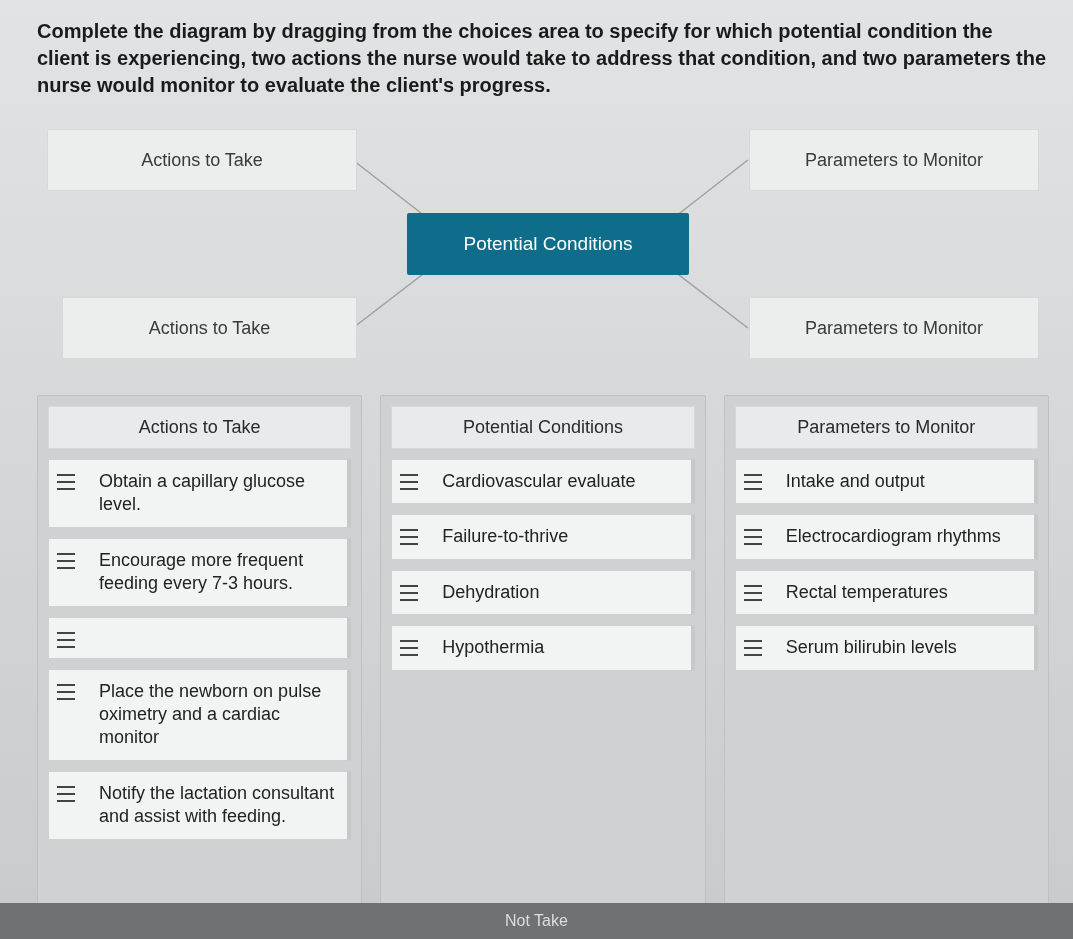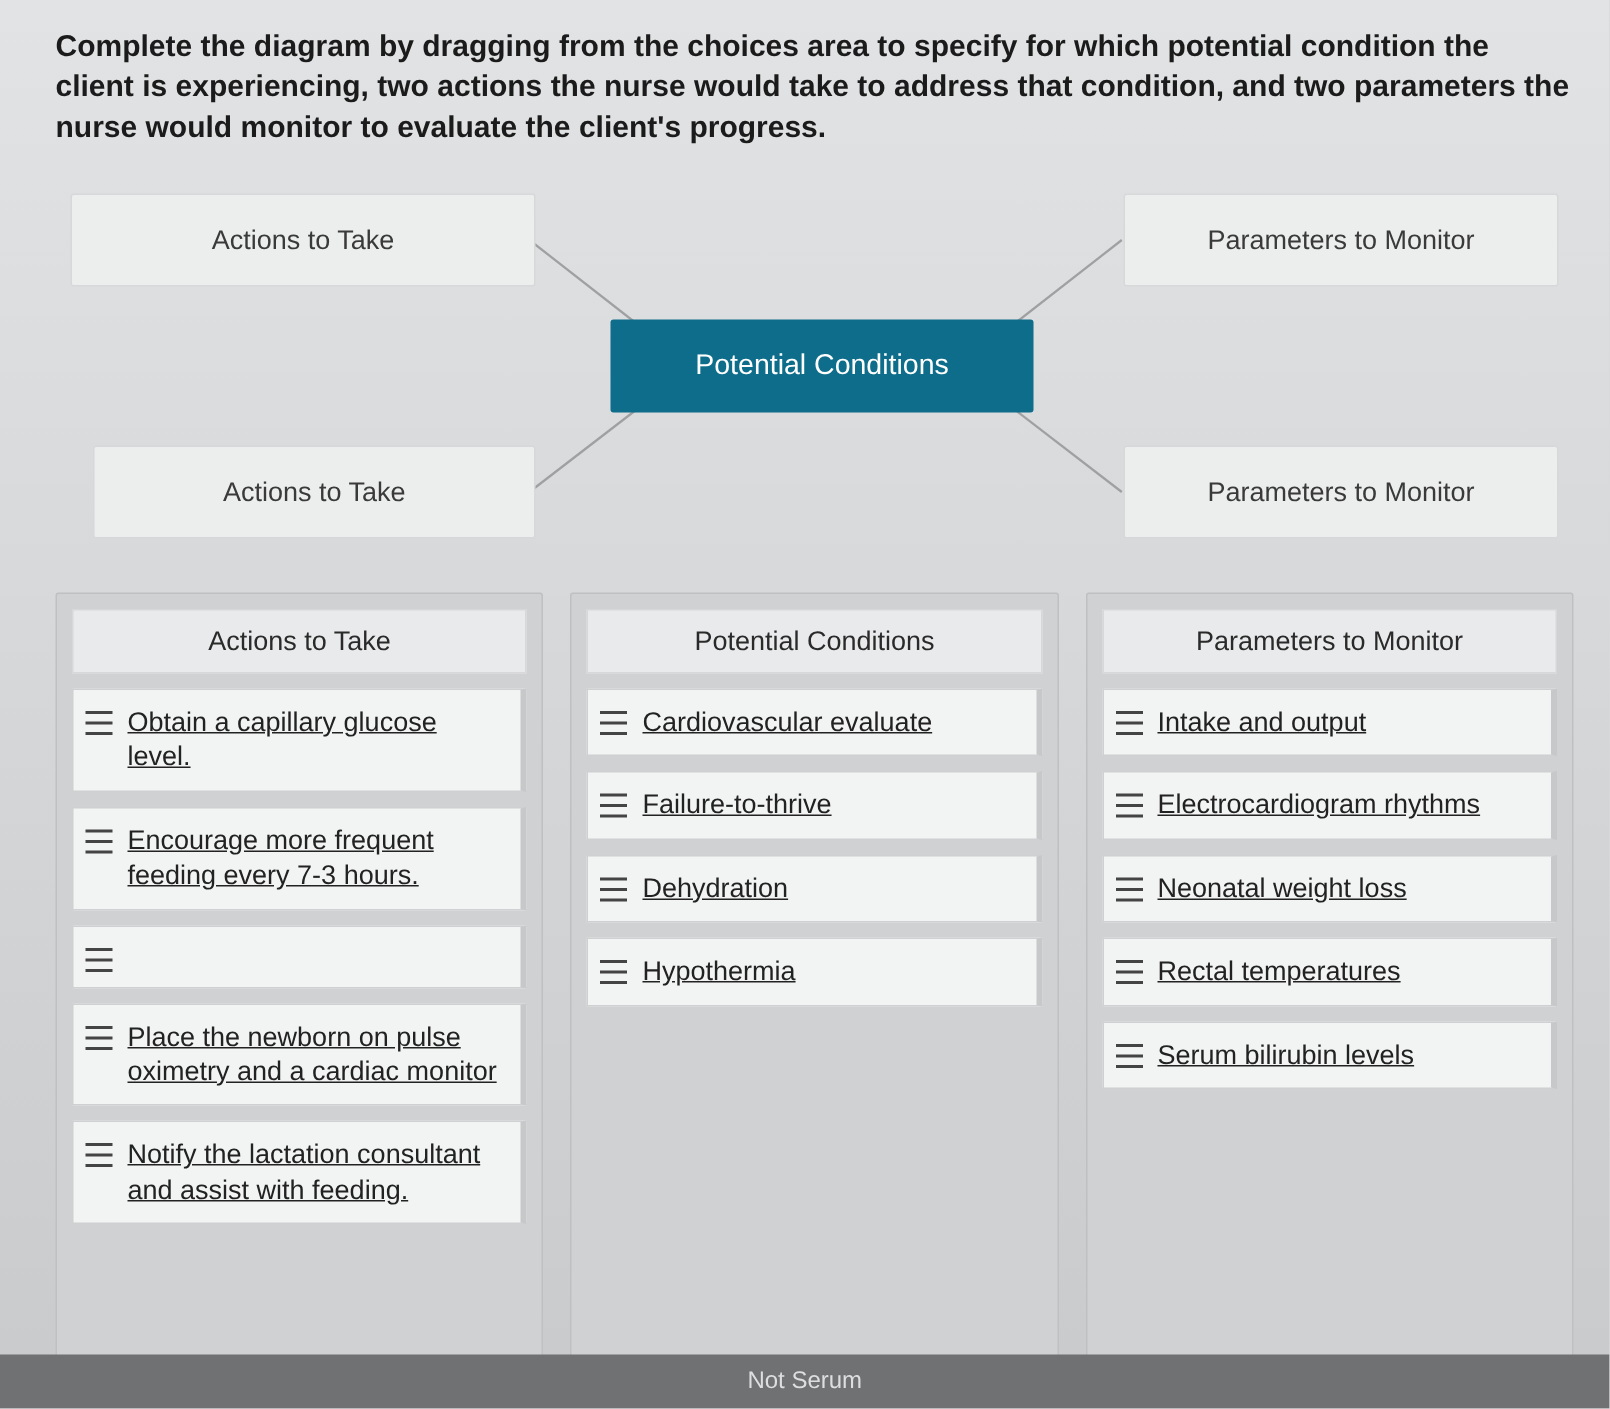--- a/index.html
+++ b/index.html
@@ -80,31 +80,30 @@
     border: 1px solid #d7d8d9;
     text-align: center;
     font-size: 18px;
     color: #2a2a2a;
     padding: 10px 6px;
     margin-bottom: 10px;
   }
   .item {
     display: flex;
     align-items: flex-start;
-    gap: 10px;
+    gap: 24px;
     background: #f2f3f3;
     border: 1px solid #cfd0d1;
     border-right: 4px solid #c7c8c9;
     padding: 10px 10px 10px 8px;
     margin-bottom: 10px;
     font-size: 18px;
     color: #222;
     line-height: 1.3;
     cursor: grab;
-    text-decoration: underline;
   }
   .item .grip {
     flex: 0 0 auto;
     width: 18px;
     height: 16px;
     margin-top: 4px;
     display: flex;
     flex-direction: column;
     justify-content: space-between;
   }
@@ -245,38 +244,30 @@
             <span></span>
           </span>
         <span>Electrocardiogram rhythms</span>
       </div>
       <div class="item">
         <span class="grip">
             <span></span>
             <span></span>
             <span></span>
           </span>
-        <span>Neonatal weight loss</span>
-      </div>
-      <div class="item">
-        <span class="grip">
-            <span></span>
-            <span></span>
-            <span></span>
-          </span>
         <span>Rectal temperatures</span>
       </div>
       <div class="item">
         <span class="grip">
             <span></span>
             <span></span>
             <span></span>
           </span>
         <span>Serum bilirubin levels</span>
       </div>
     </div>
 
   </div>
 
   <div class="footer">
-    <span>Not Serum</span>
+    <span>Not Take</span>
   </div>
 </div>
 
 </body></html>

